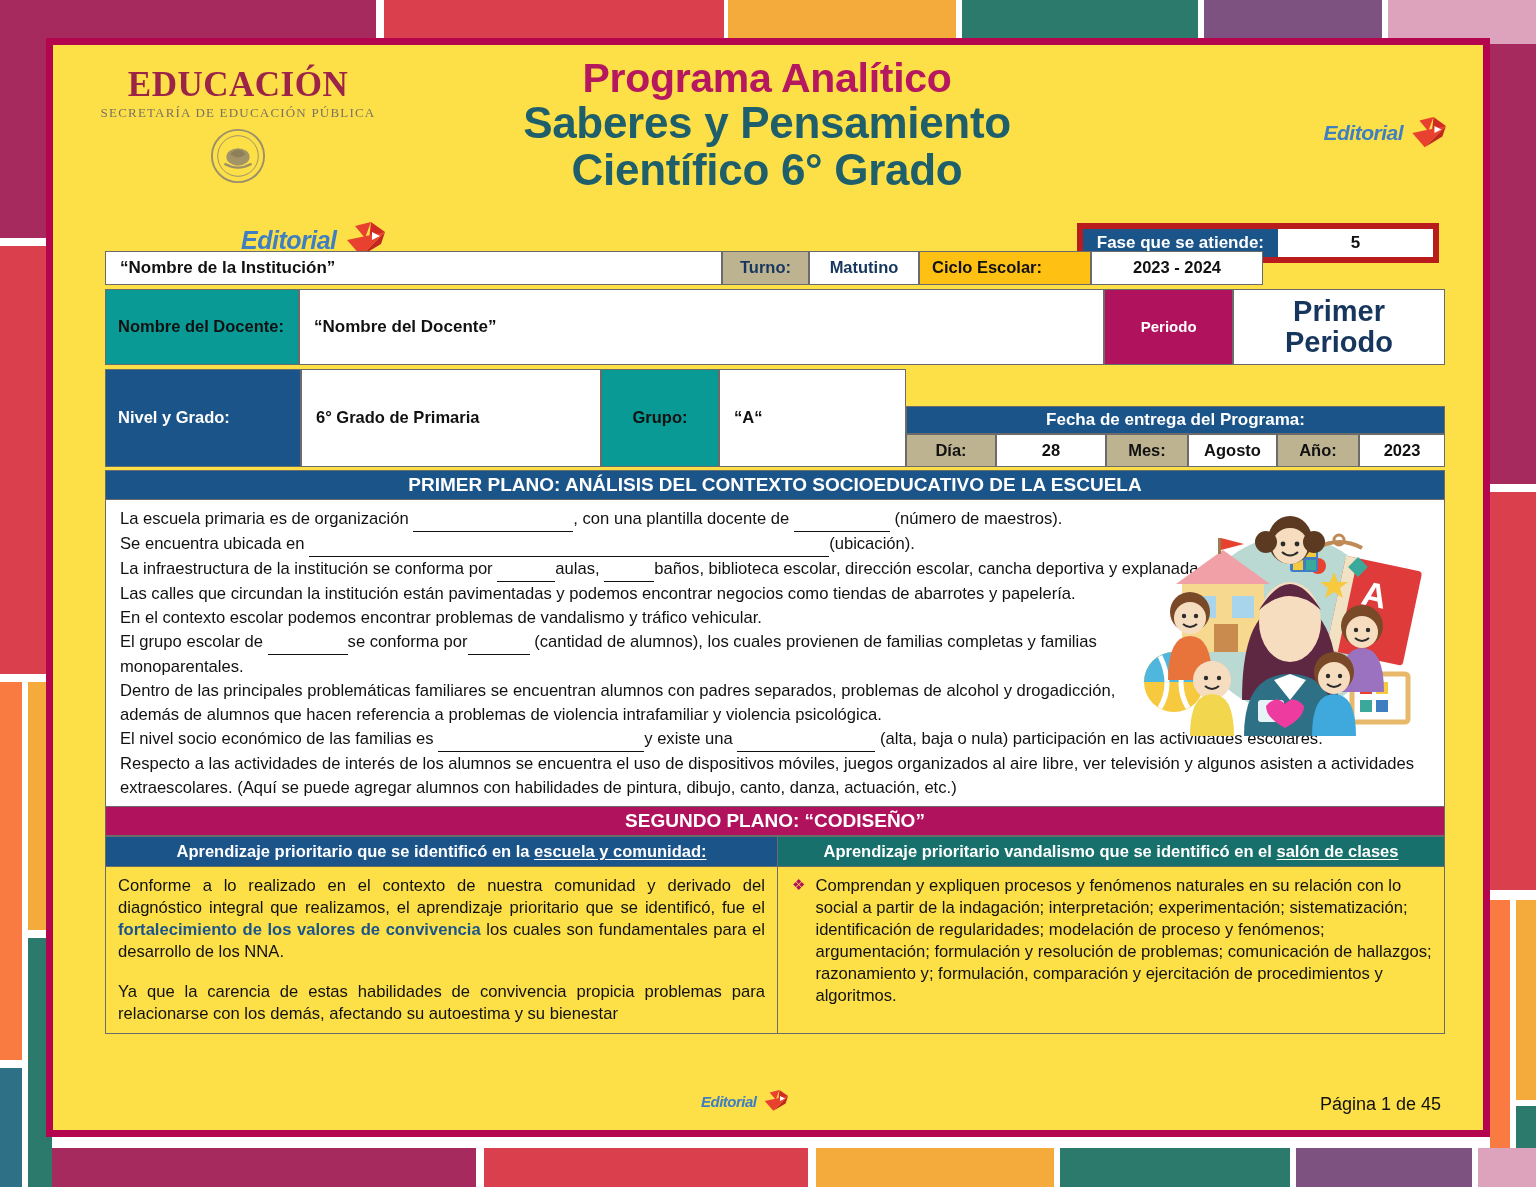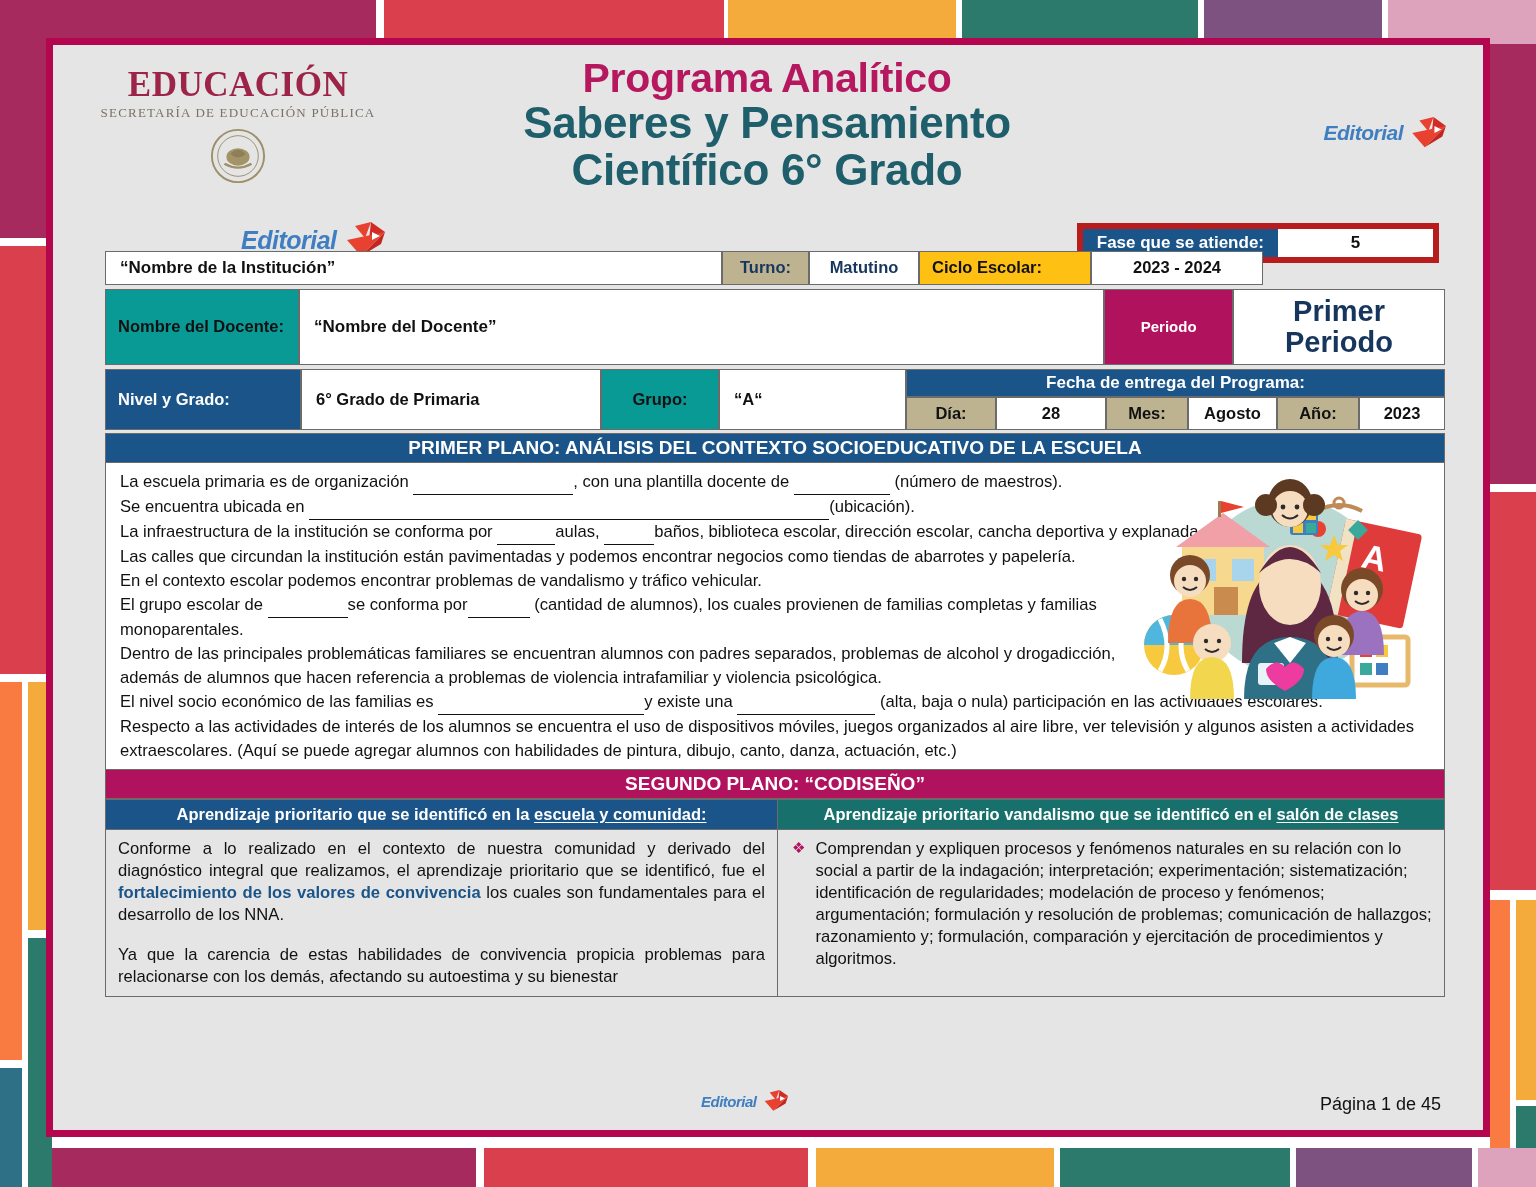--- a/index.html
+++ b/index.html
@@ -11,21 +11,21 @@
     position:relative;
   }
 
   
   #mosaic{position:absolute;inset:0;background:#ffffff;z-index:0;}
   .blk{position:absolute;}
 
   
   #sheet{
     position:absolute;left:46px;top:38px;width:1444px;height:1099px;
-    background:#e5e5e5;border:7px solid #b3064f;box-sizing:border-box;
+    background:#fde047;border:7px solid #b3064f;box-sizing:border-box;
     z-index:5;
   }
   #sheet-inner{position:absolute;inset:0;padding:0;}
 
   
   .header{position:relative;height:206px;}
   .sep-logo{position:absolute;left:45px;top:22px;width:280px;text-align:center;}
   .sep-word{
     font-family:"Liberation Serif", serif;
     font-size:35px;font-weight:bold;color:#9d2449;letter-spacing:.5px;
@@ -66,21 +66,21 @@
 
   .lbl-pink{background:#b1125e;color:#fff;font-weight:bold;padding:6px 12px;}
   .lbl-teal{background:#0a9a96;color:#111;font-weight:bold;padding:6px 12px;}
   .lbl-blue{background:#1b5489;color:#fff;font-weight:bold;padding:6px 12px;}
   .lbl-khaki{background:#bdb391;color:#111;font-weight:bold;padding:4px 10px;}
   .lbl-amber{background:#ffc014;color:#111;font-weight:bold;padding:4px 12px;}
   .val-white{background:#fff;color:#17365d;padding:6px 14px;}
   .val-plain{background:#fff;color:#111;padding:6px 14px;}
 
   .bar-blue{background:#1b5489;color:#fff;font-weight:bold;text-align:center;
-            font-size:18px;padding:3px 0;}
+            font-size:18px;padding:3px 0;margin-top:37px;}
   .bar-pink{background:#b1125e;color:#fff;font-weight:bold;text-align:center;
             font-size:18px;padding:3px 0;}
 
   
   .prose{position:relative;background:#fff;border:1px solid #6b6b6b;border-top:none;
          padding:7px 10px 6px 14px;font-size:16.6px;line-height:1.45;color:#111;}
   .prose p{margin:0;}
   .fill{display:inline-block;border-bottom:1.6px solid #111;vertical-align:baseline;}
   .illus{position:absolute;right:6px;top:4px;width:300px;height:232px;}
 

